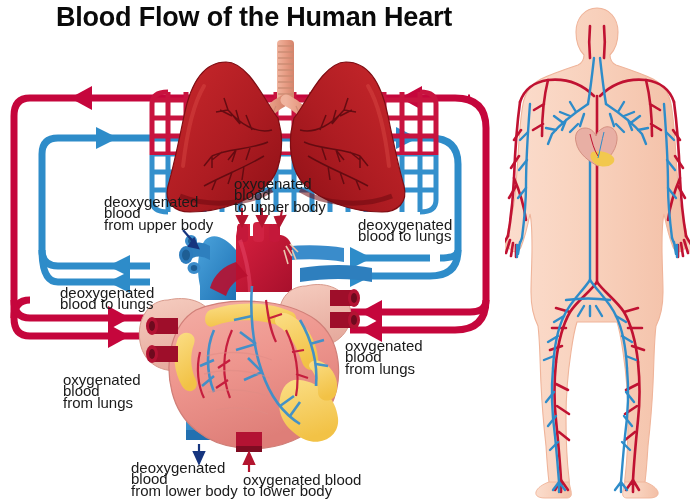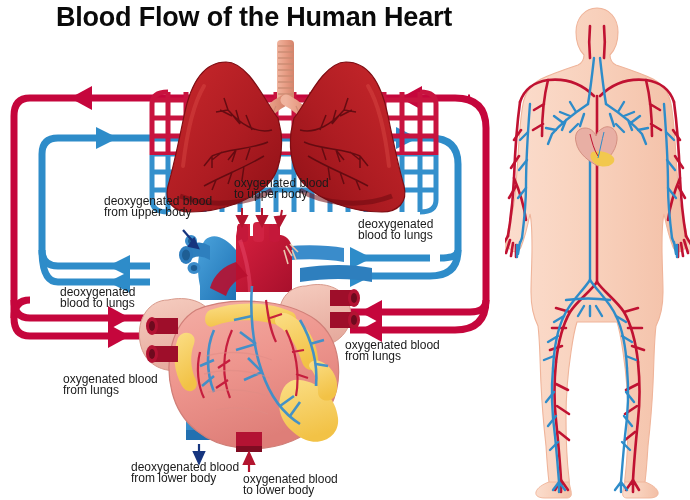--- a/index.html
+++ b/index.html
@@ -1,20 +1,20 @@
 <!DOCTYPE html>
 <html><head>
 <meta charset="utf-8">
 <style>
   html,body{margin:0;padding:0;background:#ffffff;}
   body{width:690px;height:500px;overflow:hidden;position:relative;
        font-family:"Liberation Sans","DejaVu Sans",sans-serif;}
   #stage{position:absolute;left:0;top:0;width:690px;height:404px;background:#fff;}
   #stage > svg{position:absolute;left:0;top:0;}
-  .lbl{position:absolute;font-size:12px;line-height:11.4px;color:#1a1a1a;
+  .lbl{position:absolute;font-size:15px;line-height:11.4px;color:#1a1a1a;
        font-family:"Liberation Sans","DejaVu Sans",sans-serif;white-space:pre-line;}
   #title{position:absolute;left:0;top:2px;width:508px;text-align:center;
          font-size:27px;font-weight:bold;color:#0a0a0a;letter-spacing:-0.2px;
          font-family:"Liberation Sans","DejaVu Sans",sans-serif;}
 </style>
 </head>
 <body>
 
 <div id="stage">
 

